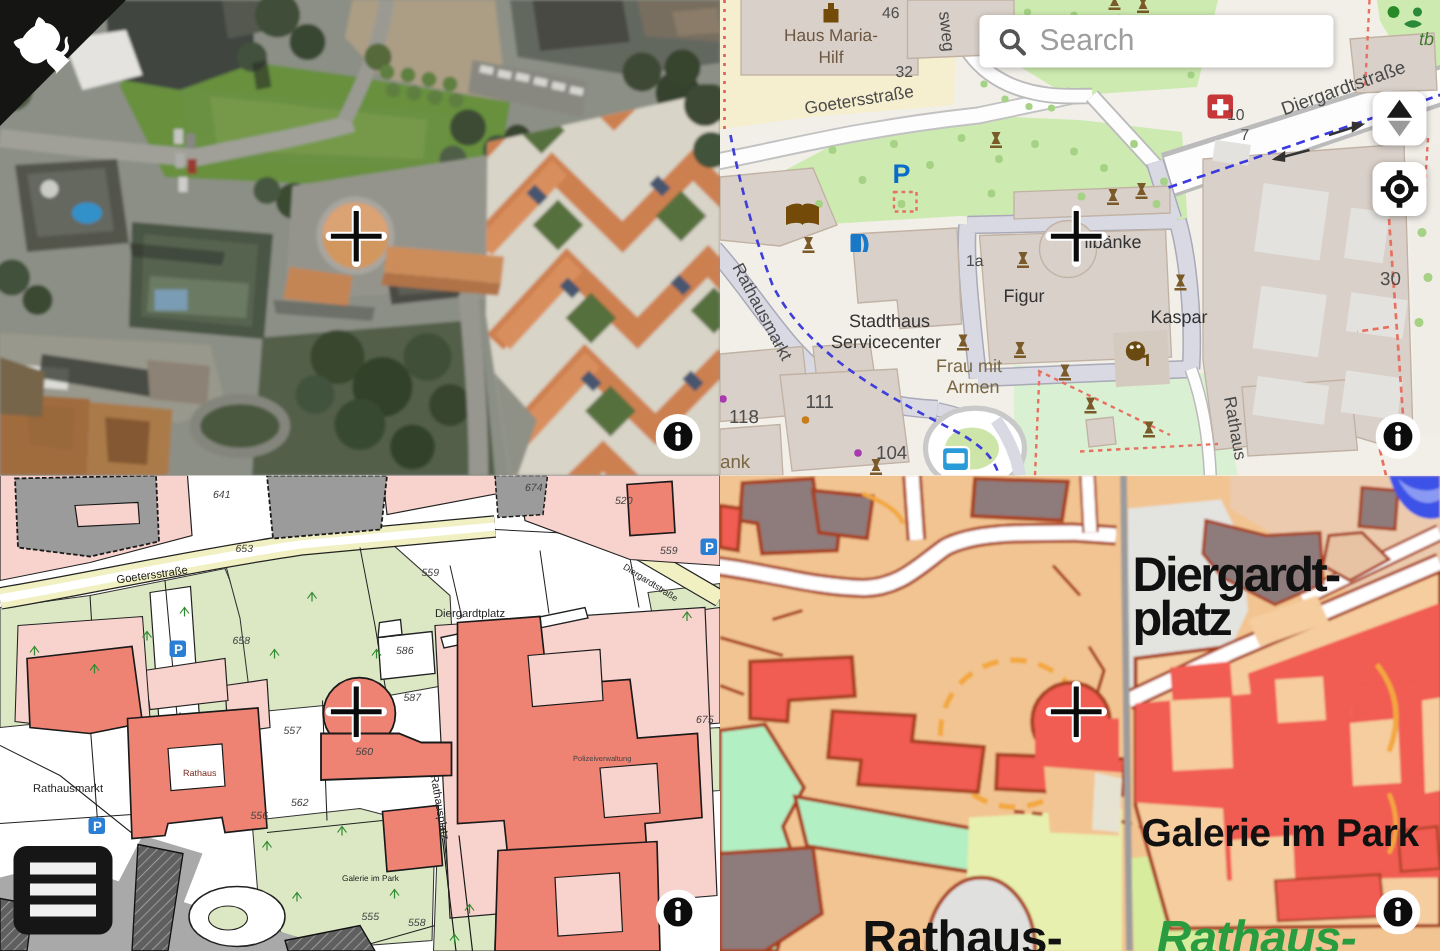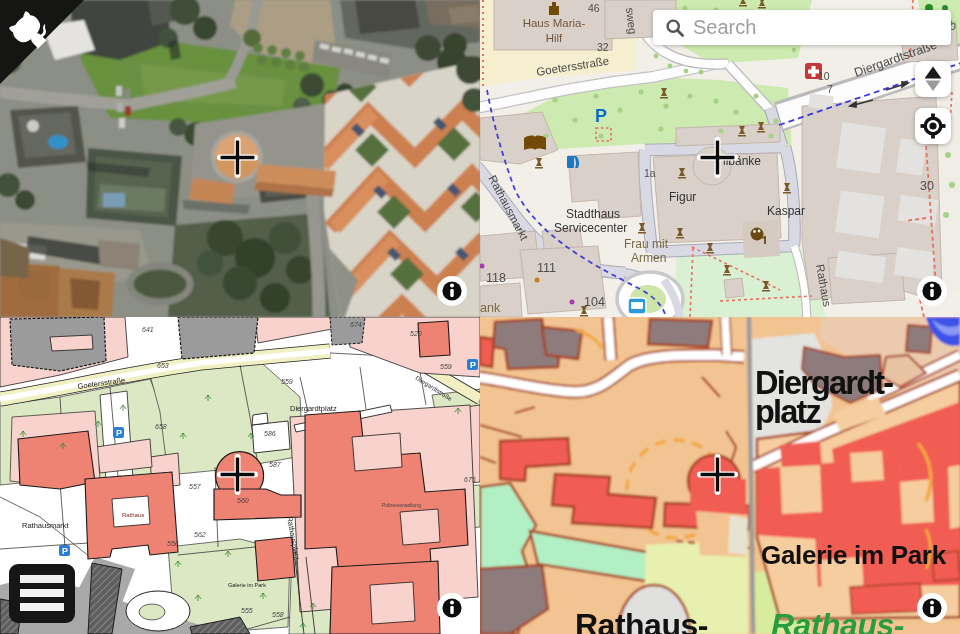--- a/index.html
+++ b/index.html
@@ -696,21 +696,21 @@
 </div>
 
 <svg class="ovl" style="left:0;top:0;transform:scale(-1,1);transform-origin:42px 42px;" width="84" height="84" viewBox="0 0 250 250">
 <path d="M0,0 L115,115 L130,115 L142,142 L250,250 L250,0 Z" fill="#151513"></path>
 <g transform="translate(160,95) scale(1.12) translate(-160,-95)">
 <path d="M128.3,109.0 C113.8,99.7 119.0,89.6 119.0,89.6 C122.0,82.7 120.5,78.6 120.5,78.6 C119.2,72.0 123.4,76.3 123.4,76.3 C127.3,80.9 125.5,87.3 125.5,87.3 C122.9,97.6 130.6,101.9 134.4,103.2" fill="#fff"></path>
 <path d="M115.0,115.0 C114.9,115.1 118.7,116.5 119.8,115.4 L133.7,101.6 C136.9,99.2 139.9,98.4 142.2,98.6 C133.8,88.0 127.5,74.4 143.8,58.0 C148.5,53.4 154.0,51.2 159.7,51.0 C160.3,49.4 163.2,43.6 171.4,40.1 C171.4,40.1 176.1,42.5 178.8,56.2 C183.1,58.6 187.2,61.8 190.9,65.4 C194.5,69.0 197.7,73.2 200.1,77.6 C213.8,80.2 216.3,84.9 216.3,84.9 C212.7,93.1 206.9,96.0 205.4,96.6 C205.1,102.4 203.0,107.8 198.3,112.5 C181.9,128.9 168.3,122.5 157.7,114.1 C157.9,116.9 156.7,120.9 152.7,124.9 L141.0,136.5 C139.8,137.7 141.6,141.9 141.8,141.8 Z" fill="#fff"></path>
 </g>
 </svg>
 
-<div class="ovl" style="left:653px;top:10px;width:298px;height:35px;background:#fff;border-radius:4px;box-shadow:0 1px 4px rgba(0,0,0,0.25);">
+<div class="ovl" style="left:653px;top:10px;width:236px;height:35px;background:#fff;border-radius:4px;box-shadow:0 1px 4px rgba(0,0,0,0.25);">
 <svg style="position:absolute;left:12px;top:8px;" width="20" height="20" viewBox="0 0 20 20">
 <circle cx="8.2" cy="8.2" r="5.6" fill="none" stroke="#555" stroke-width="2.4"></circle>
 <line x1="12.6" y1="12.6" x2="17.6" y2="17.6" stroke="#555" stroke-width="2.8" stroke-linecap="round"></line>
 </svg>
 <div style="position:absolute;left:40px;top:6px;font-size:20px;color:#9e9e9e;">Search</div>
 </div>
 
 <div class="ovl" style="left:915px;top:61px;width:36px;height:36px;background:#fff;border-radius:8px;box-shadow:0 1px 4px rgba(0,0,0,0.3);">
 <svg width="36" height="36" viewBox="0 0 36 36">
 <path d="M18 5.5 L26.5 17.5 L9.5 17.5 Z" fill="#1a1a1a"></path>

